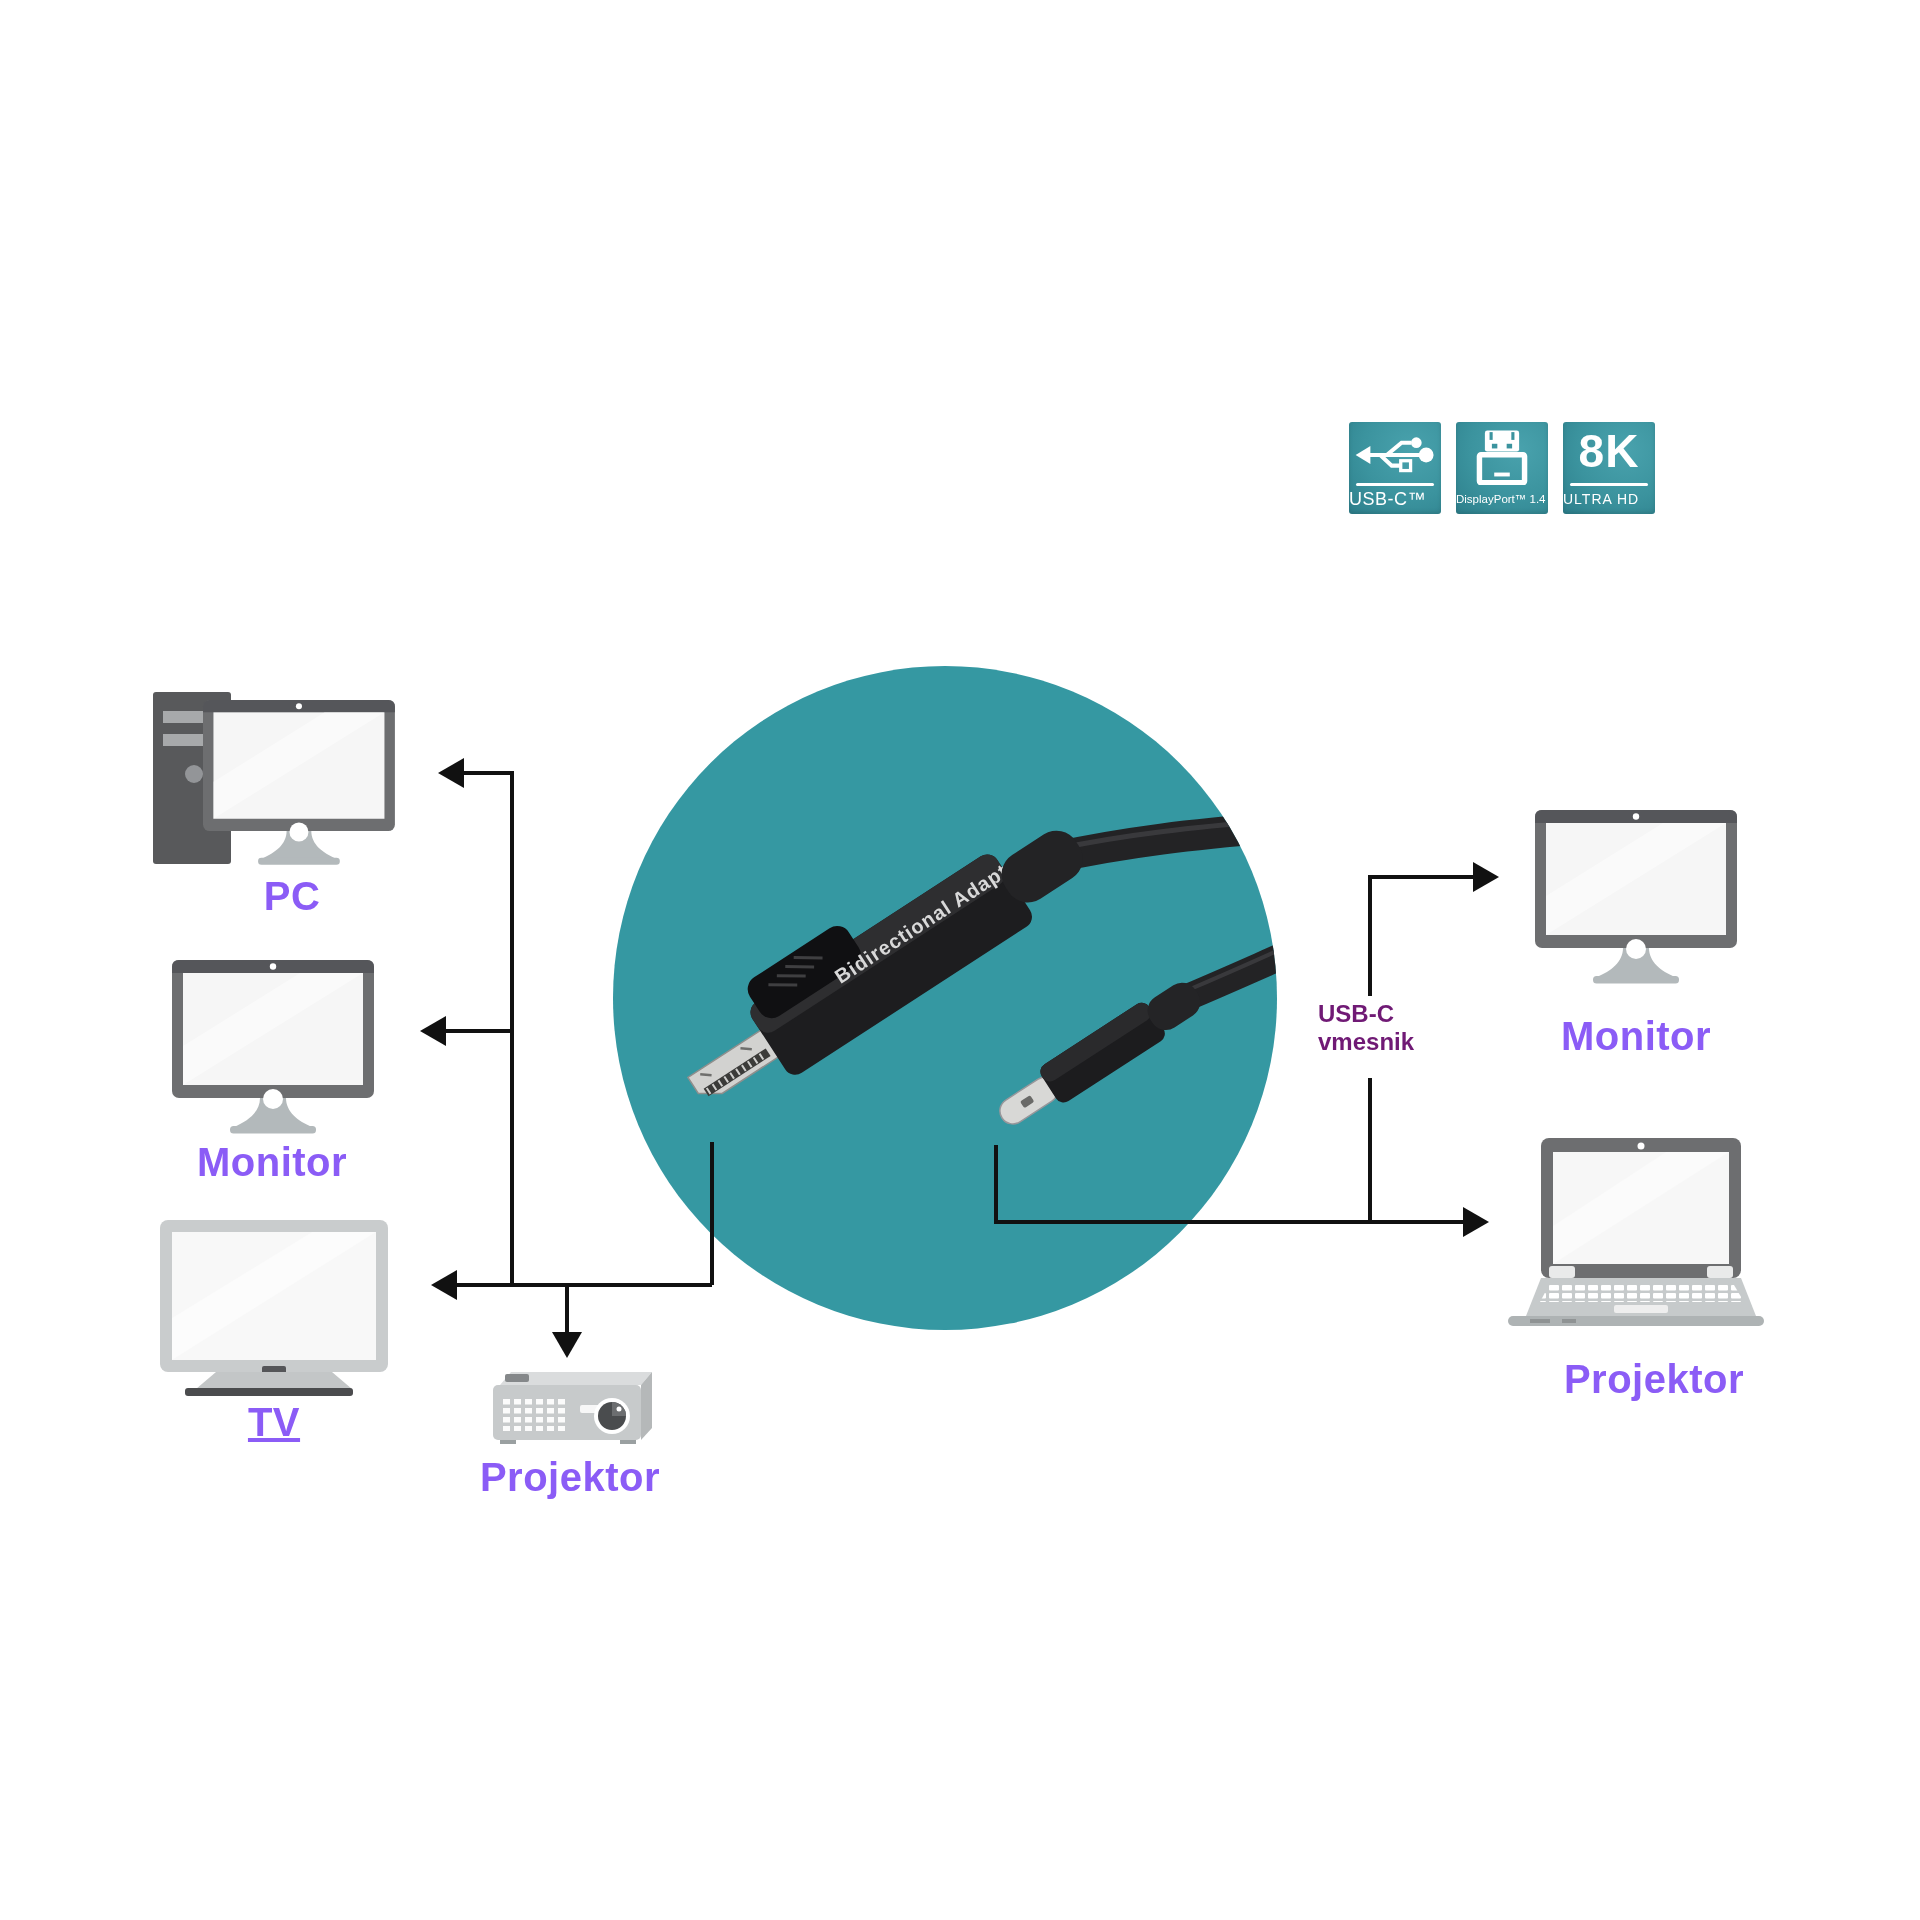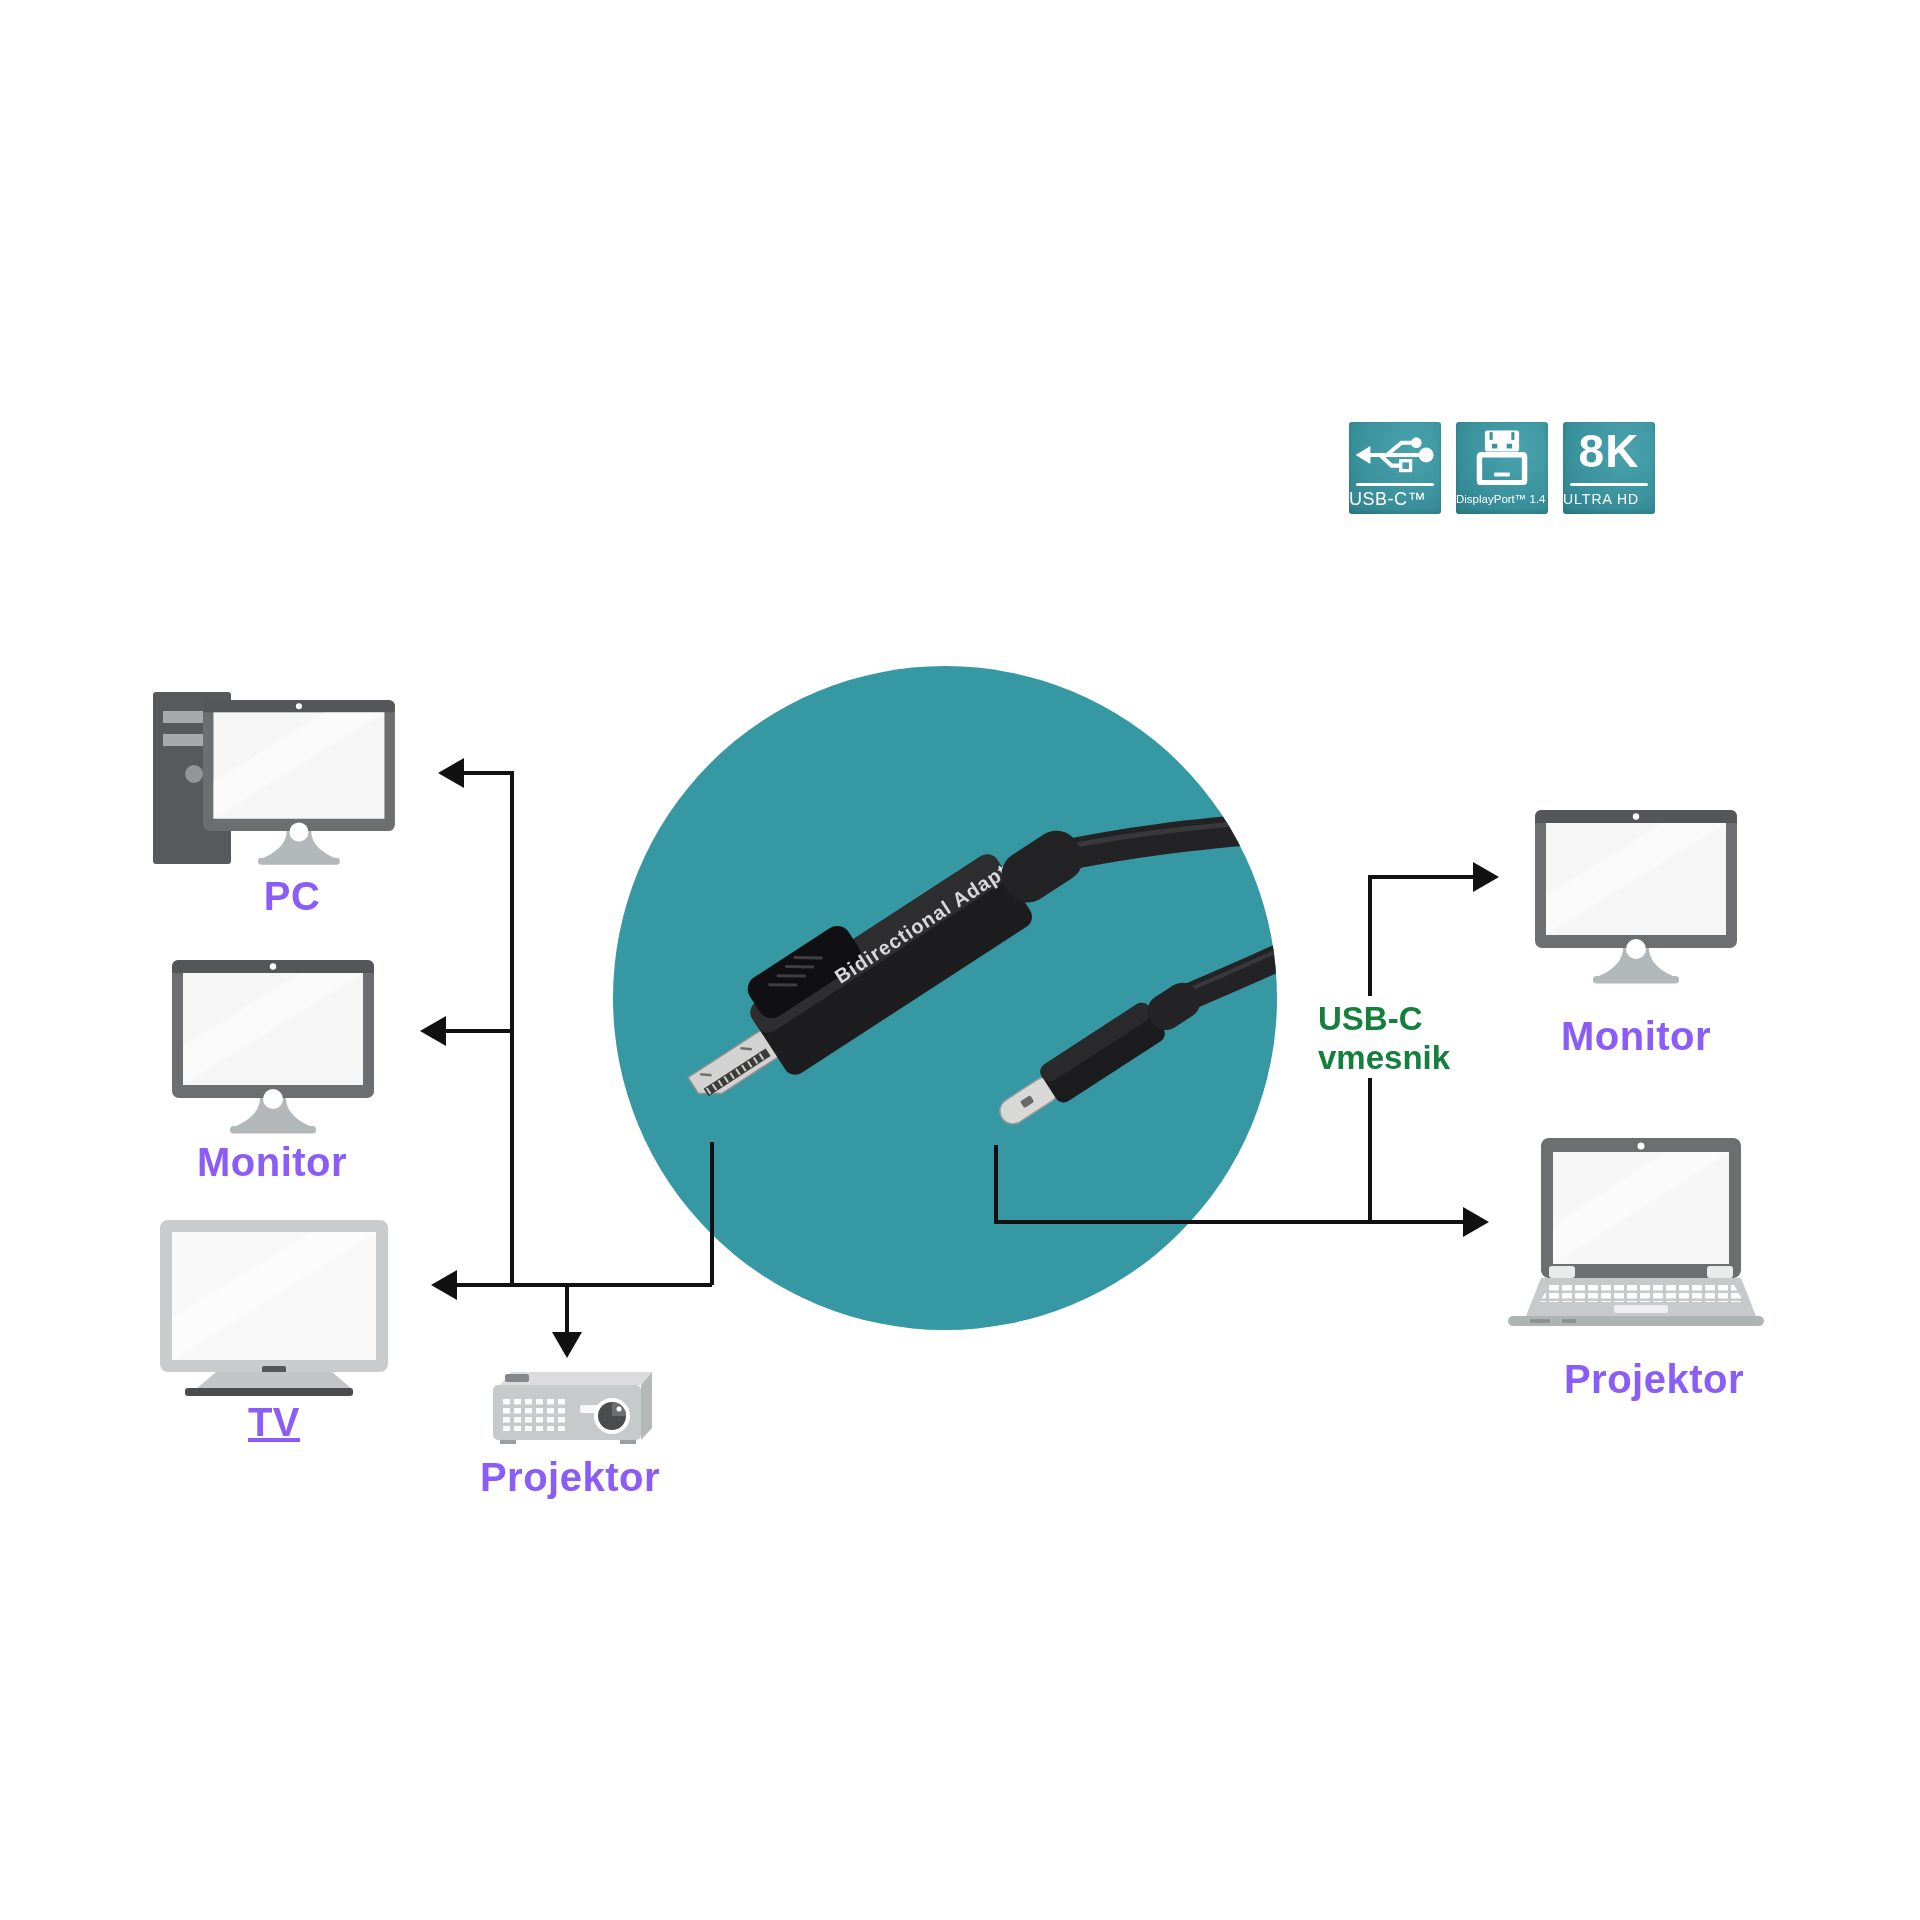--- a/index.html
+++ b/index.html
@@ -22,21 +22,21 @@
   }
   .badge.dp .b-label{font-size:11.5px;bottom:9px;letter-spacing:0;}
   .badge.k8 .big{position:absolute;top:2px;left:0;right:0;text-align:center;color:#fff;font-size:46px;font-weight:bold;letter-spacing:1px;}
   .badge.k8 .b-label{font-size:14px;letter-spacing:1px;bottom:7px;margin-top:25px;}
   
   .dev-label{
     position:absolute;width:260px;text-align:center;color:#8b5cf6;
     font-size:40px;font-weight:bold;letter-spacing:.5px;
   }
   .annotation{
-    position:absolute;left:1318px;top:1000px;color:#15803d;font-size:33px;
+    position:absolute;left:1318px;top:1000px;color:#701a75;font-size:24px;
     font-weight:bold;line-height:1.18;text-align:left;
   }
   svg{position:absolute;left:0;top:0;}
 </style>
 </head>
 <body>
 
 <div class="canvas">
 
   <svg width="1920" height="1920" viewBox="0 0 1920 1920">

